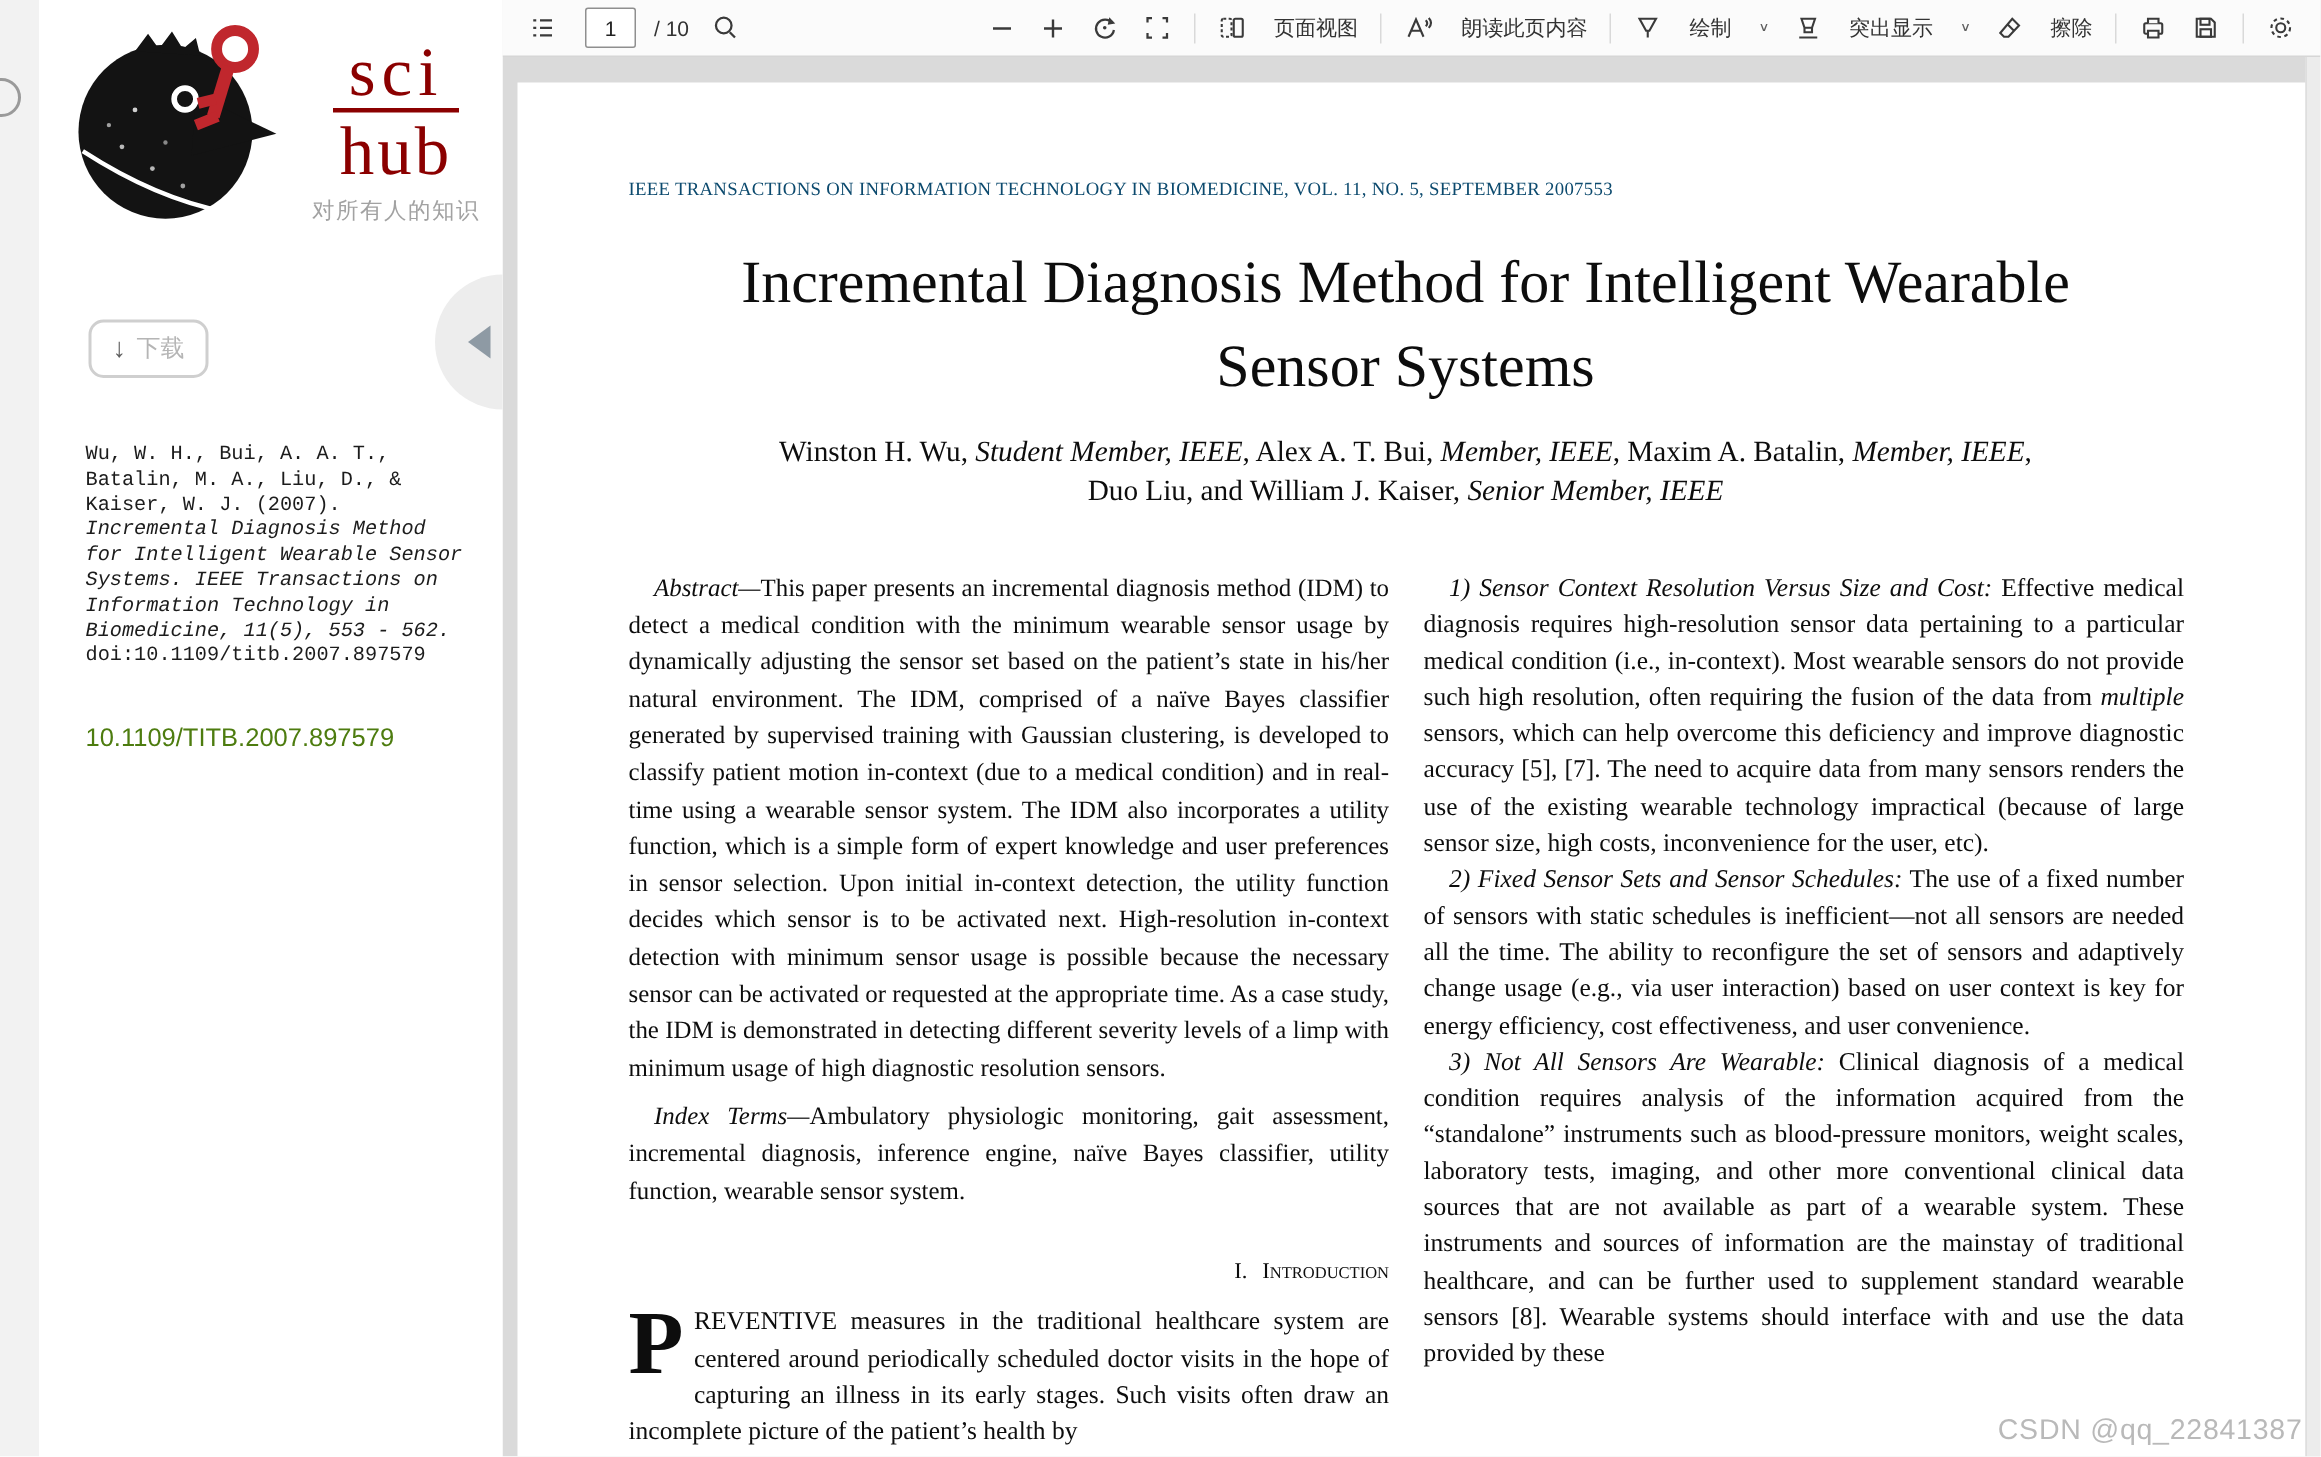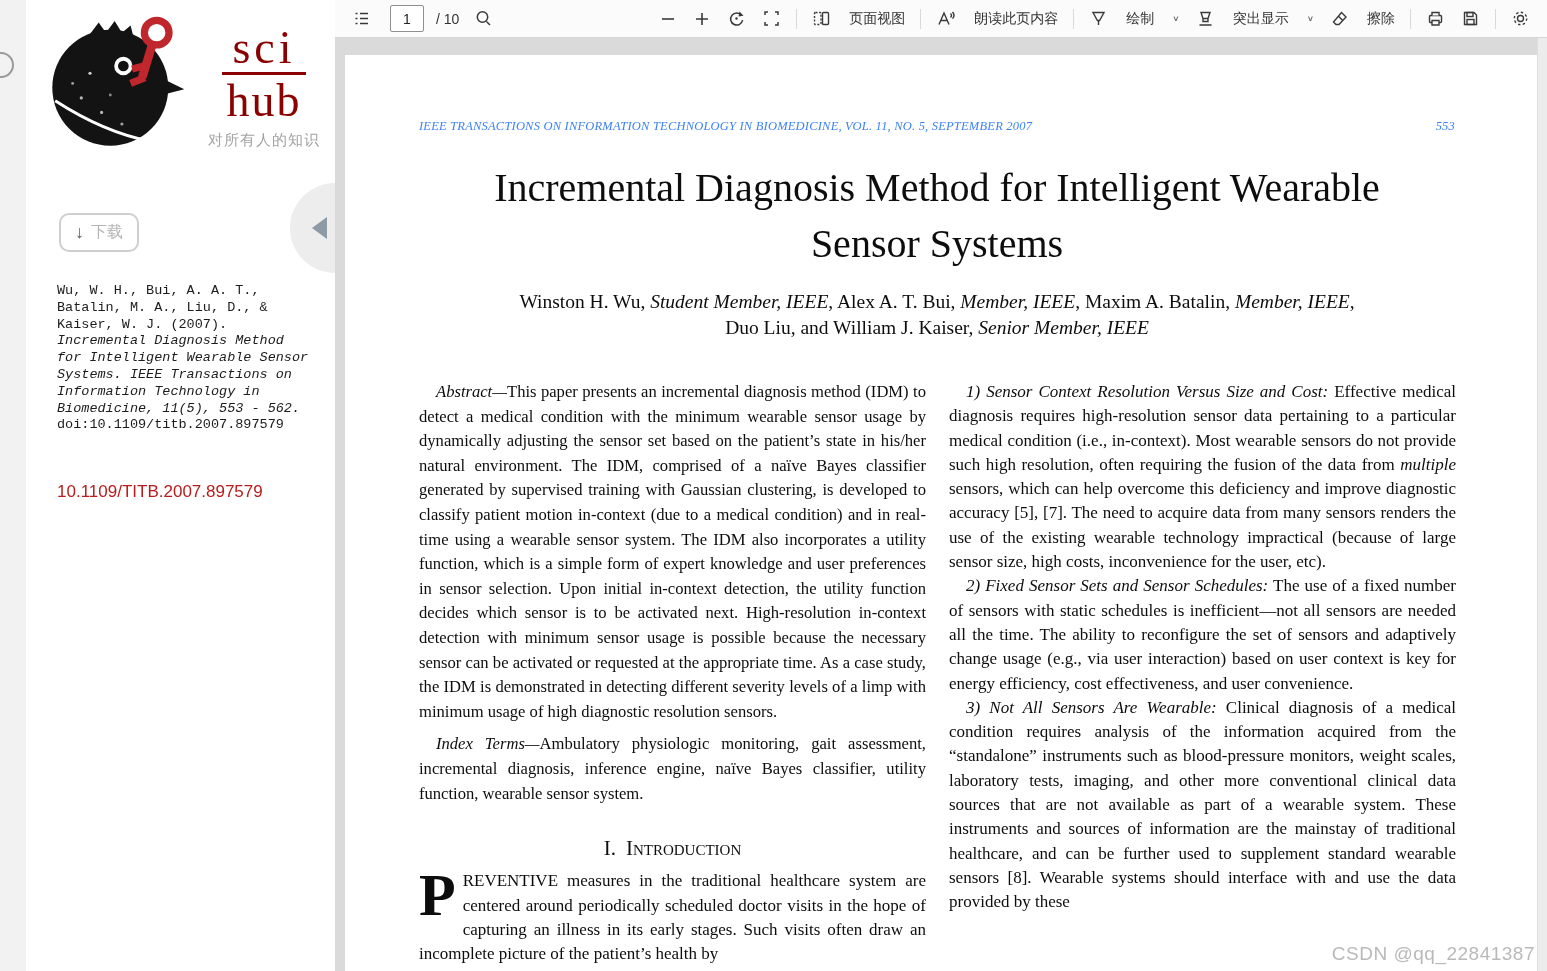--- a/index.html
+++ b/index.html
@@ -25,25 +25,25 @@
   .logo-hub { font-size:46px; line-height:52px; letter-spacing:2px; }
   .logo-tagline { font-size:15px; color:#a2a2a2; letter-spacing:1px; margin-top:4px;
     font-family:"Liberation Sans","DejaVu Sans",sans-serif; }
 
   .download-btn { position:absolute; left:33px; top:213px; width:80px; height:39px;
     border:2px solid #cfcfcf; border-radius:10px; background:#fff; display:flex;
     align-items:center; justify-content:center; gap:7px; cursor:pointer; }
   .download-btn .arr { color:#5f5f5f; font-size:18px; }
   .download-btn .lbl { color:#b5b5b5; font-size:16px; }
 
-  .citation { position:absolute; left:31px; top:283px; width:252px;
+  .citation { position:absolute; left:31px; top:296px; width:252px;
     font-family:"Liberation Mono","DejaVu Sans Mono",monospace;
     font-size:13.5px; line-height:16.8px; color:#1c1c1c; }
   .citation .cit-italic { font-style:italic; }
-  .doi-gray { position:absolute; left:31px; top:482px; font-size:17px; color:#b91c1c; }
+  .doi-gray { position:absolute; left:31px; top:482px; font-size:17px; color:#4d7c0f; }
 
   .collapse-btn { position:absolute; right:0; top:183px; width:45px; height:90px;
     background:#ededed; border-radius:90px 0 0 90px; cursor:pointer; }
   .collapse-tri { position:absolute; right:8px; top:34px; width:0; height:0;
     border-top:11px solid transparent; border-bottom:11px solid transparent;
     border-right:15px solid #8e9aa4; }
 
   
   .viewer { flex:1; display:flex; flex-direction:column; min-width:0; background:#dadada; }
   .toolbar { height:38px; flex:0 0 38px; background:#fbfbfb; border-bottom:1px solid #d6d6d6;
@@ -57,32 +57,32 @@
     text-align:center; font-size:14px; color:#222; background:#fff; margin-left:8px; }
   .page-total { color:#333; margin:0 4px 0 6px; }
   .chev { font-size:10px; color:#5f5f5f; transform:scaleY(.8); }
 
   .canvas { flex:1; position:relative; padding:17px 10px 0 10px; overflow:hidden; }
   .scrollbar { position:absolute; right:0; top:0; bottom:0; width:10px; background:#ececec;
     border-left:1px solid #dedede; }
   .page { background:#fff; height:1600px; margin-right:0; padding:64px 82px 0 74px;
     font-family:"Liberation Serif","DejaVu Serif",serif; color:#0d0d0d; position:relative; }
 
-  .running-head { display:flex; justify-content:space-between; font-size:12.5px;
-    letter-spacing:.2px; color:#3b82f6;font-style:italic; }
+  .running-head { display:flex; font-size:12.5px;
+    letter-spacing:.2px; color:#0c4a6e; }
   .paper-title { max-width:950px; margin:26px auto 0 auto; text-align:center;
     font-size:40px; line-height:56px; font-weight:400; }
   .authors { margin-top:17px; text-align:center; font-size:19.5px; line-height:26px; }
   .it { font-style:italic;margin-top:36px; }
 
   .cols { display:flex; gap:23px; margin-top:39px; }
   .col { width:507px; flex:0 0 507px; text-align:justify; font-size:17px; line-height:24.3px; }
   .abstract, .index-terms { font-weight:normal; font-size:16.6px; line-height:24.6px; text-indent:17px; }
   .index-terms { margin-top:8px; }
-  .sec-head { text-align:center; margin:30px 0 9px 0; font-size:21px; }
+  .sec-head { text-align:right; margin:30px 0 9px 0; font-size:15px; }
   .sec-head .num { margin-right:10px; }
   .sc { font-variant:small-caps; }
   .intro-p { text-indent:0; }
   .dropcap { float:left; font-size:60px; line-height:46px; padding:3px 7px 0 0; font-weight:bold; }
   .item-p { text-indent:17px; }
 
   .watermark { position:absolute; right:12px; bottom:6px; font-size:19px;
     color:rgba(128,128,128,.55); letter-spacing:.5px; z-index:50;
     font-family:"Liberation Sans","DejaVu Sans",sans-serif; }
 </style>

